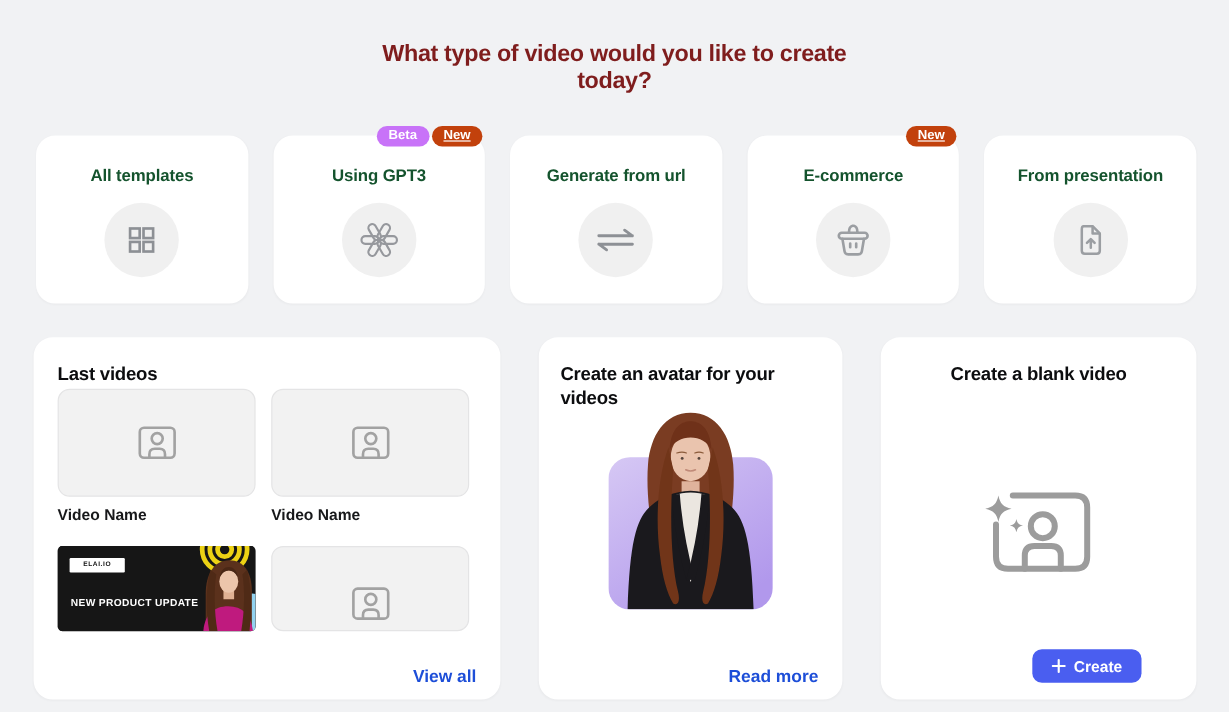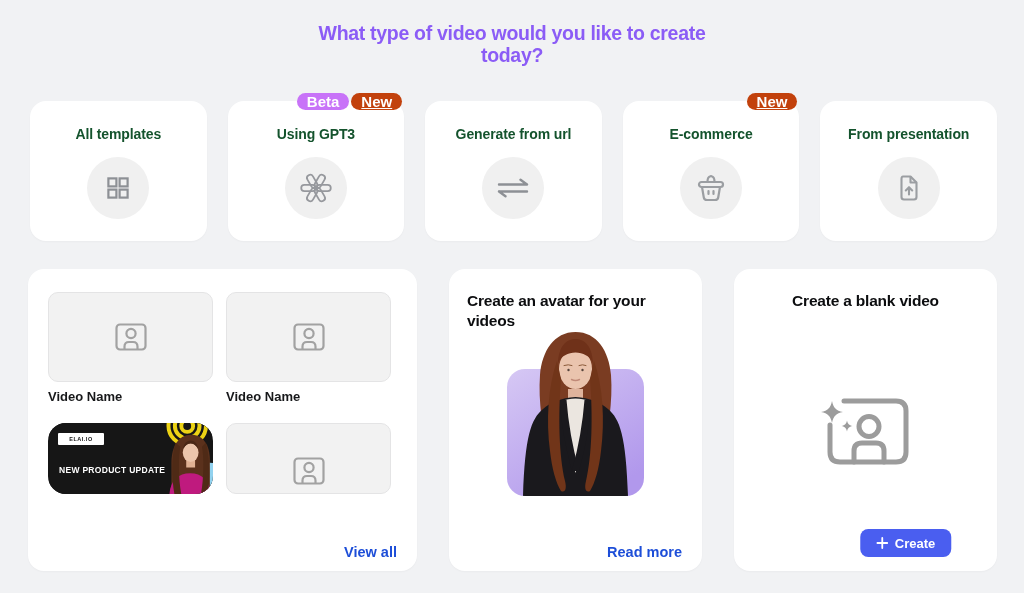--- a/index.html
+++ b/index.html
@@ -7,23 +7,23 @@
   body {
     font-family:"Liberation Sans","DejaVu Sans",sans-serif;
     background:#f1f2f4;
     overflow:hidden;
     -webkit-font-smoothing:antialiased;
   }
   .page { position:relative; width:1024px; height:593px; }
 
   
   .page-title {
-    padding-top:23px; text-align:center;
+    padding-top:35px; text-align:center;
     font-size:19.5px; line-height:21.5px; font-weight:800;
-    color:#8b5cf6; letter-spacing:-0.3px;
+    color:#7f1d1d; letter-spacing:-0.3px;
   }
 
   
   .type-row {
     margin-top:35px; padding:0 27px 0 30px;
     display:grid; grid-template-columns:repeat(5,1fr); column-gap:21px;
   }
   .type-card {
     position:relative; height:140px; background:#ffffff;
     border-radius:16px; box-shadow:0 1px 2px rgba(20,20,40,.03);
@@ -34,21 +34,21 @@
     font-size:14px; font-weight:700; color:#14532d; letter-spacing:-0.1px;
   }
   .icon-circle {
     width:62px; height:62px; border-radius:50%;
     background:#f0f0f0; margin:15px auto 0;
     display:flex; align-items:center; justify-content:center;
   }
   .badges { position:absolute; top:-8px; right:2px; display:flex; gap:2px; }
   .badge {
     height:17px; line-height:17px; padding:0 10px; border-radius:9px;
-    font-size:15px; font-weight:700; color:#fff;
+    font-size:11px; font-weight:700; color:#fff;
   }
   .badge-beta { background:#c873f8; }
   .badge-new  { background:#c2410c;text-decoration:underline; }
 
   
   .bottom-row {
     margin-top:28px; padding-left:28px;
     display:grid; grid-template-columns:389px 253px 263px; column-gap:32px;
   }
   .panel {
@@ -74,21 +74,21 @@
   .thumb {
     width:165px; height:90px; border-radius:10px;
     background:#f2f2f2; border:1px solid #e4e4e5;
     display:flex; align-items:center; justify-content:center;
     cursor:pointer; overflow:hidden;
   }
   .thumb.clipped { height:71px; border-radius:10px; align-items:flex-end; }
   .thumb.clipped .ph-center { margin-bottom:8px; }
   .video-name { margin:7px 0 19px; font-size:13px; font-weight:700; color:#17181a; }
   .thumb-dark {
-    position:relative; width:165px; height:71px; border-radius:18px;
+    position:relative; width:165px; height:71px; border-radius:4px;
     overflow:hidden; background:#161616; border:none; cursor:pointer;
   }
   .thumb-dark svg { position:absolute; inset:0; }
   .thumb-brand {
     position:absolute; left:10px; top:10px; width:46px; height:12px;
     background:#ffffff; border-radius:1px;
     font-size:5.5px; font-weight:700; color:#101010;
     display:flex; align-items:center; justify-content:center; letter-spacing:.5px;
   }
   .thumb-title {
@@ -197,20 +197,21 @@
             <path d="M13,21.5 V14.5 M9.8,17.4 L13,14.2 L16.2,17.4"></path>
           </g>
         </svg>
       </div>
     </div>
   </div>
 
   <div class="bottom-row">
 
     <div class="panel panel-videos">
+      <div class="panel-heading">Last videos</div>
 
       <div class="thumb-grid">
 
         <div>
           <div class="thumb">
             <svg class="ph-center" width="32" height="28" viewBox="0 0 32 28">
               <g fill="none" stroke="#a2a2a2" stroke-width="2.2" stroke-linejoin="round">
                 <rect x="1.5" y="1.5" width="29" height="25" rx="3.5"></rect>
                 <circle cx="16" cy="10.5" r="4.6"></circle>
                 <path d="M9.5,26.5 V23.5 Q9.5,19 14,19 H18 Q22.5,19 22.5,23.5 V26.5"></path>

